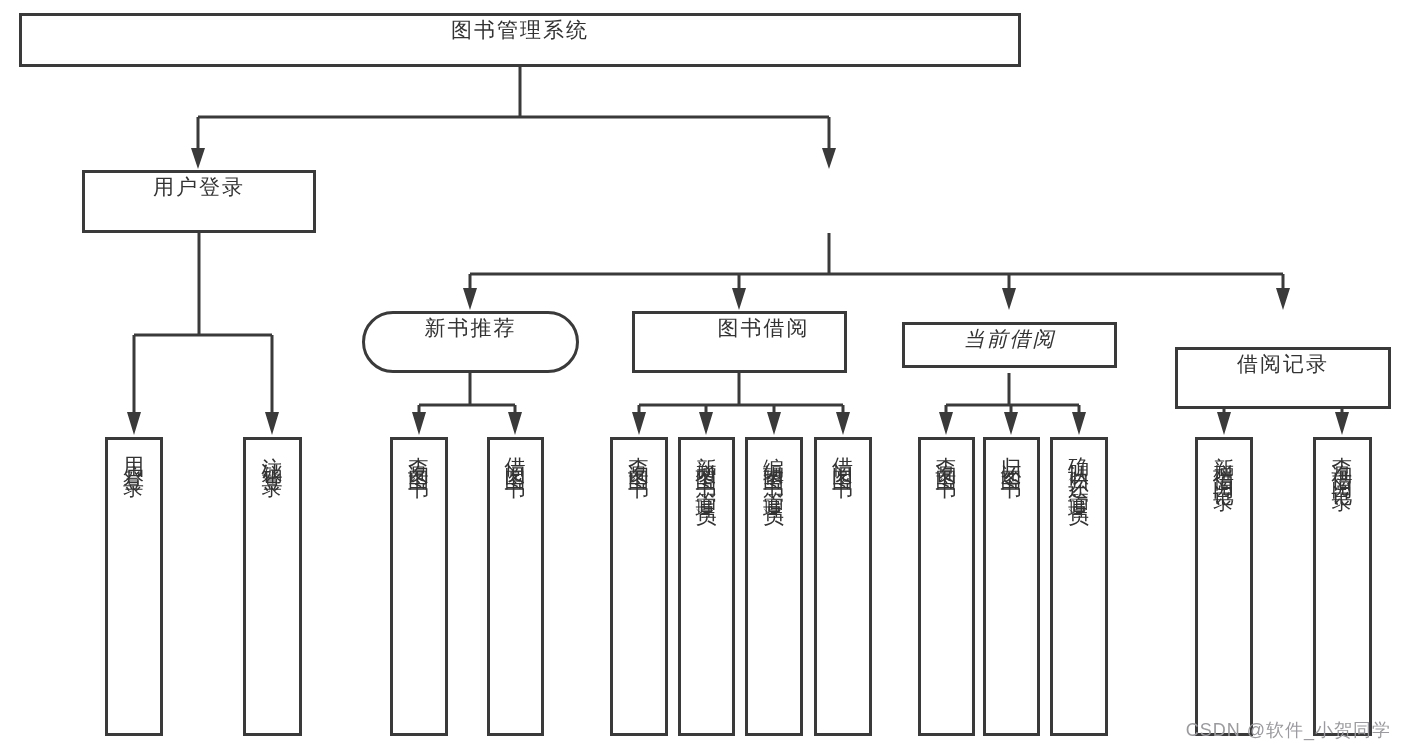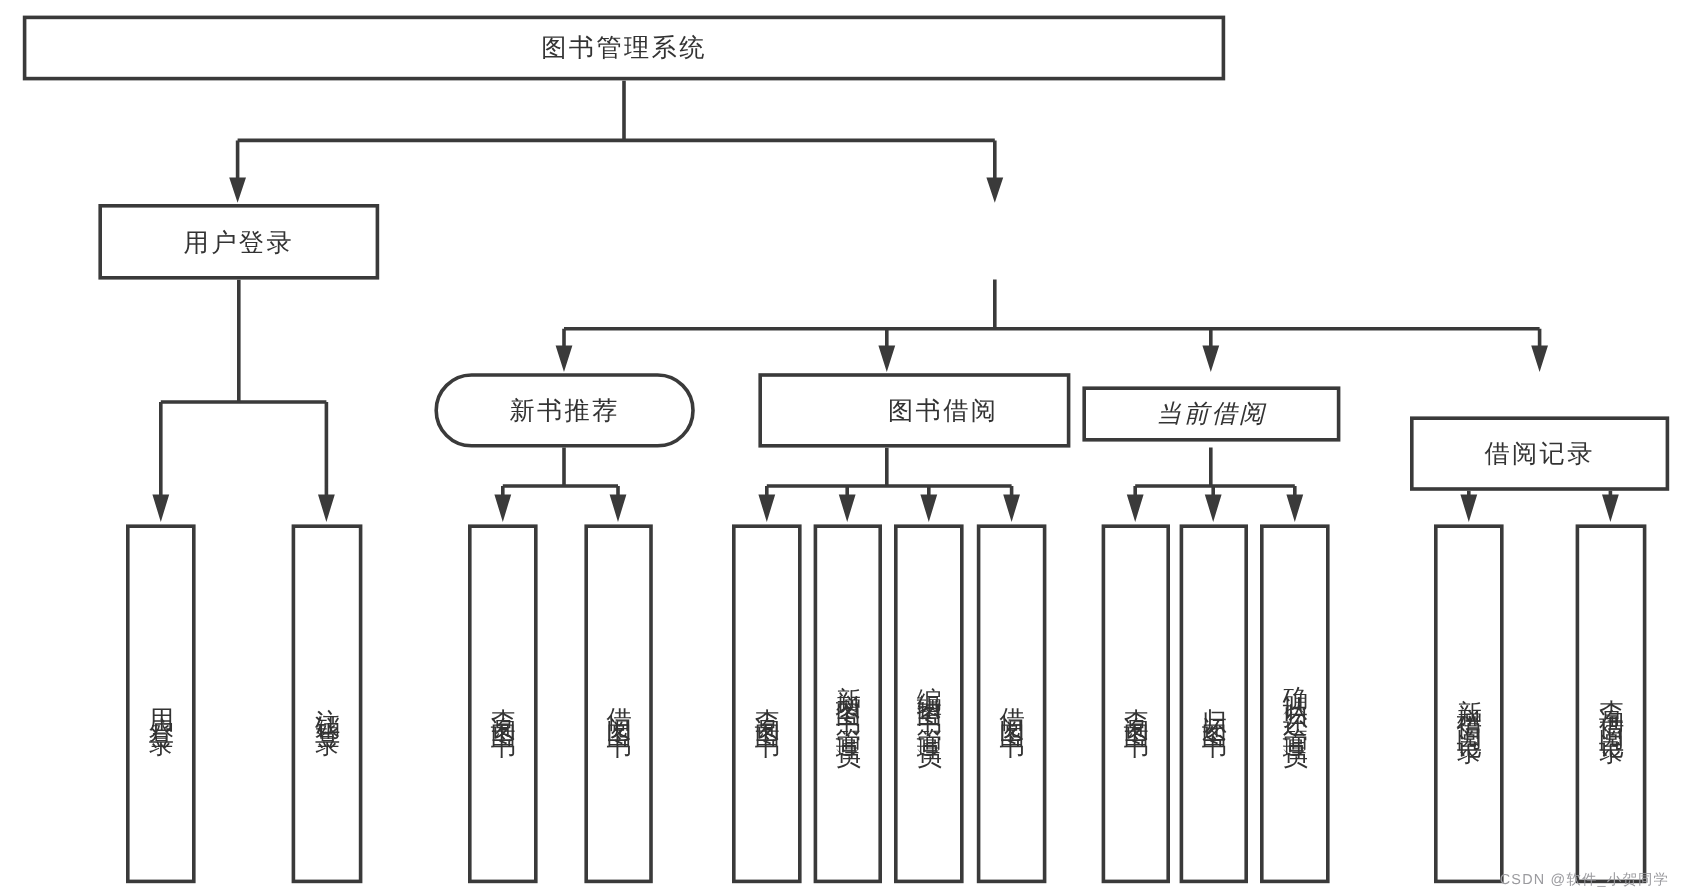--- a/index.html
+++ b/index.html
@@ -16,42 +16,41 @@
     left: 0; top: 0;
     width: 1405px; height: 747px;
     pointer-events: none;
   }
   .box {
     position: absolute;
     box-sizing: border-box;
     border: 3px solid #3a3a3a;
     background: #ffffff;
     display: flex;
-    align-items: center;
     justify-content: center;
     color: #333333;
   }
   .hlabel {
     font-size: 21px;
     letter-spacing: 2px;
     white-space: nowrap;
   }
   .vtext {
     writing-mode: vertical-rl;
     text-orientation: mixed;
     font-size: 21px;
     letter-spacing: 7px;
     line-height: 1;
     color: #333333;
   }
   .watermark {
     position: absolute;
     right: 14px;
     bottom: 5px;
-    font-size: 12px;
+    font-size: 18px;
     letter-spacing: 1px;
     color: #9b9b9f;
     white-space: nowrap;
     margin-left: 35px;
   }
 </style>
 </head>
 <body>
 
 <div class="canvas">
@@ -85,21 +84,21 @@
     <span class="hlabel">图书管理系统</span>
   </div>
 
   <div class="box" style="left:82px; top:170px; width:234px; height:63px;">
     <span class="hlabel">用户登录</span>
   </div>
 
   <div class="box" style="left:362px; top:311px; width:217px; height:62px;border-radius:31px;">
     <span class="hlabel">新书推荐</span>
   </div>
-  <div class="box" style="left:632px; top:311px; width:260px; height:62px;padding-left:48px;">
+  <div class="box" style="left:632px; top:311px; width:215px; height:62px;padding-left:48px;">
     <span class="hlabel">图书借阅</span>
   </div>
   <div class="box" style="left:902px; top:322px; width:215px; height:46px;font-style:italic;">
     <span class="hlabel">当前借阅</span>
   </div>
   <div class="box" style="left:1175px; top:311px; width:216px; height:62px;margin-top:36px;">
     <span class="hlabel">借阅记录</span>
   </div>
 
   <div class="box" style="left:105px; top:437px; width:58px; height:299px;">

